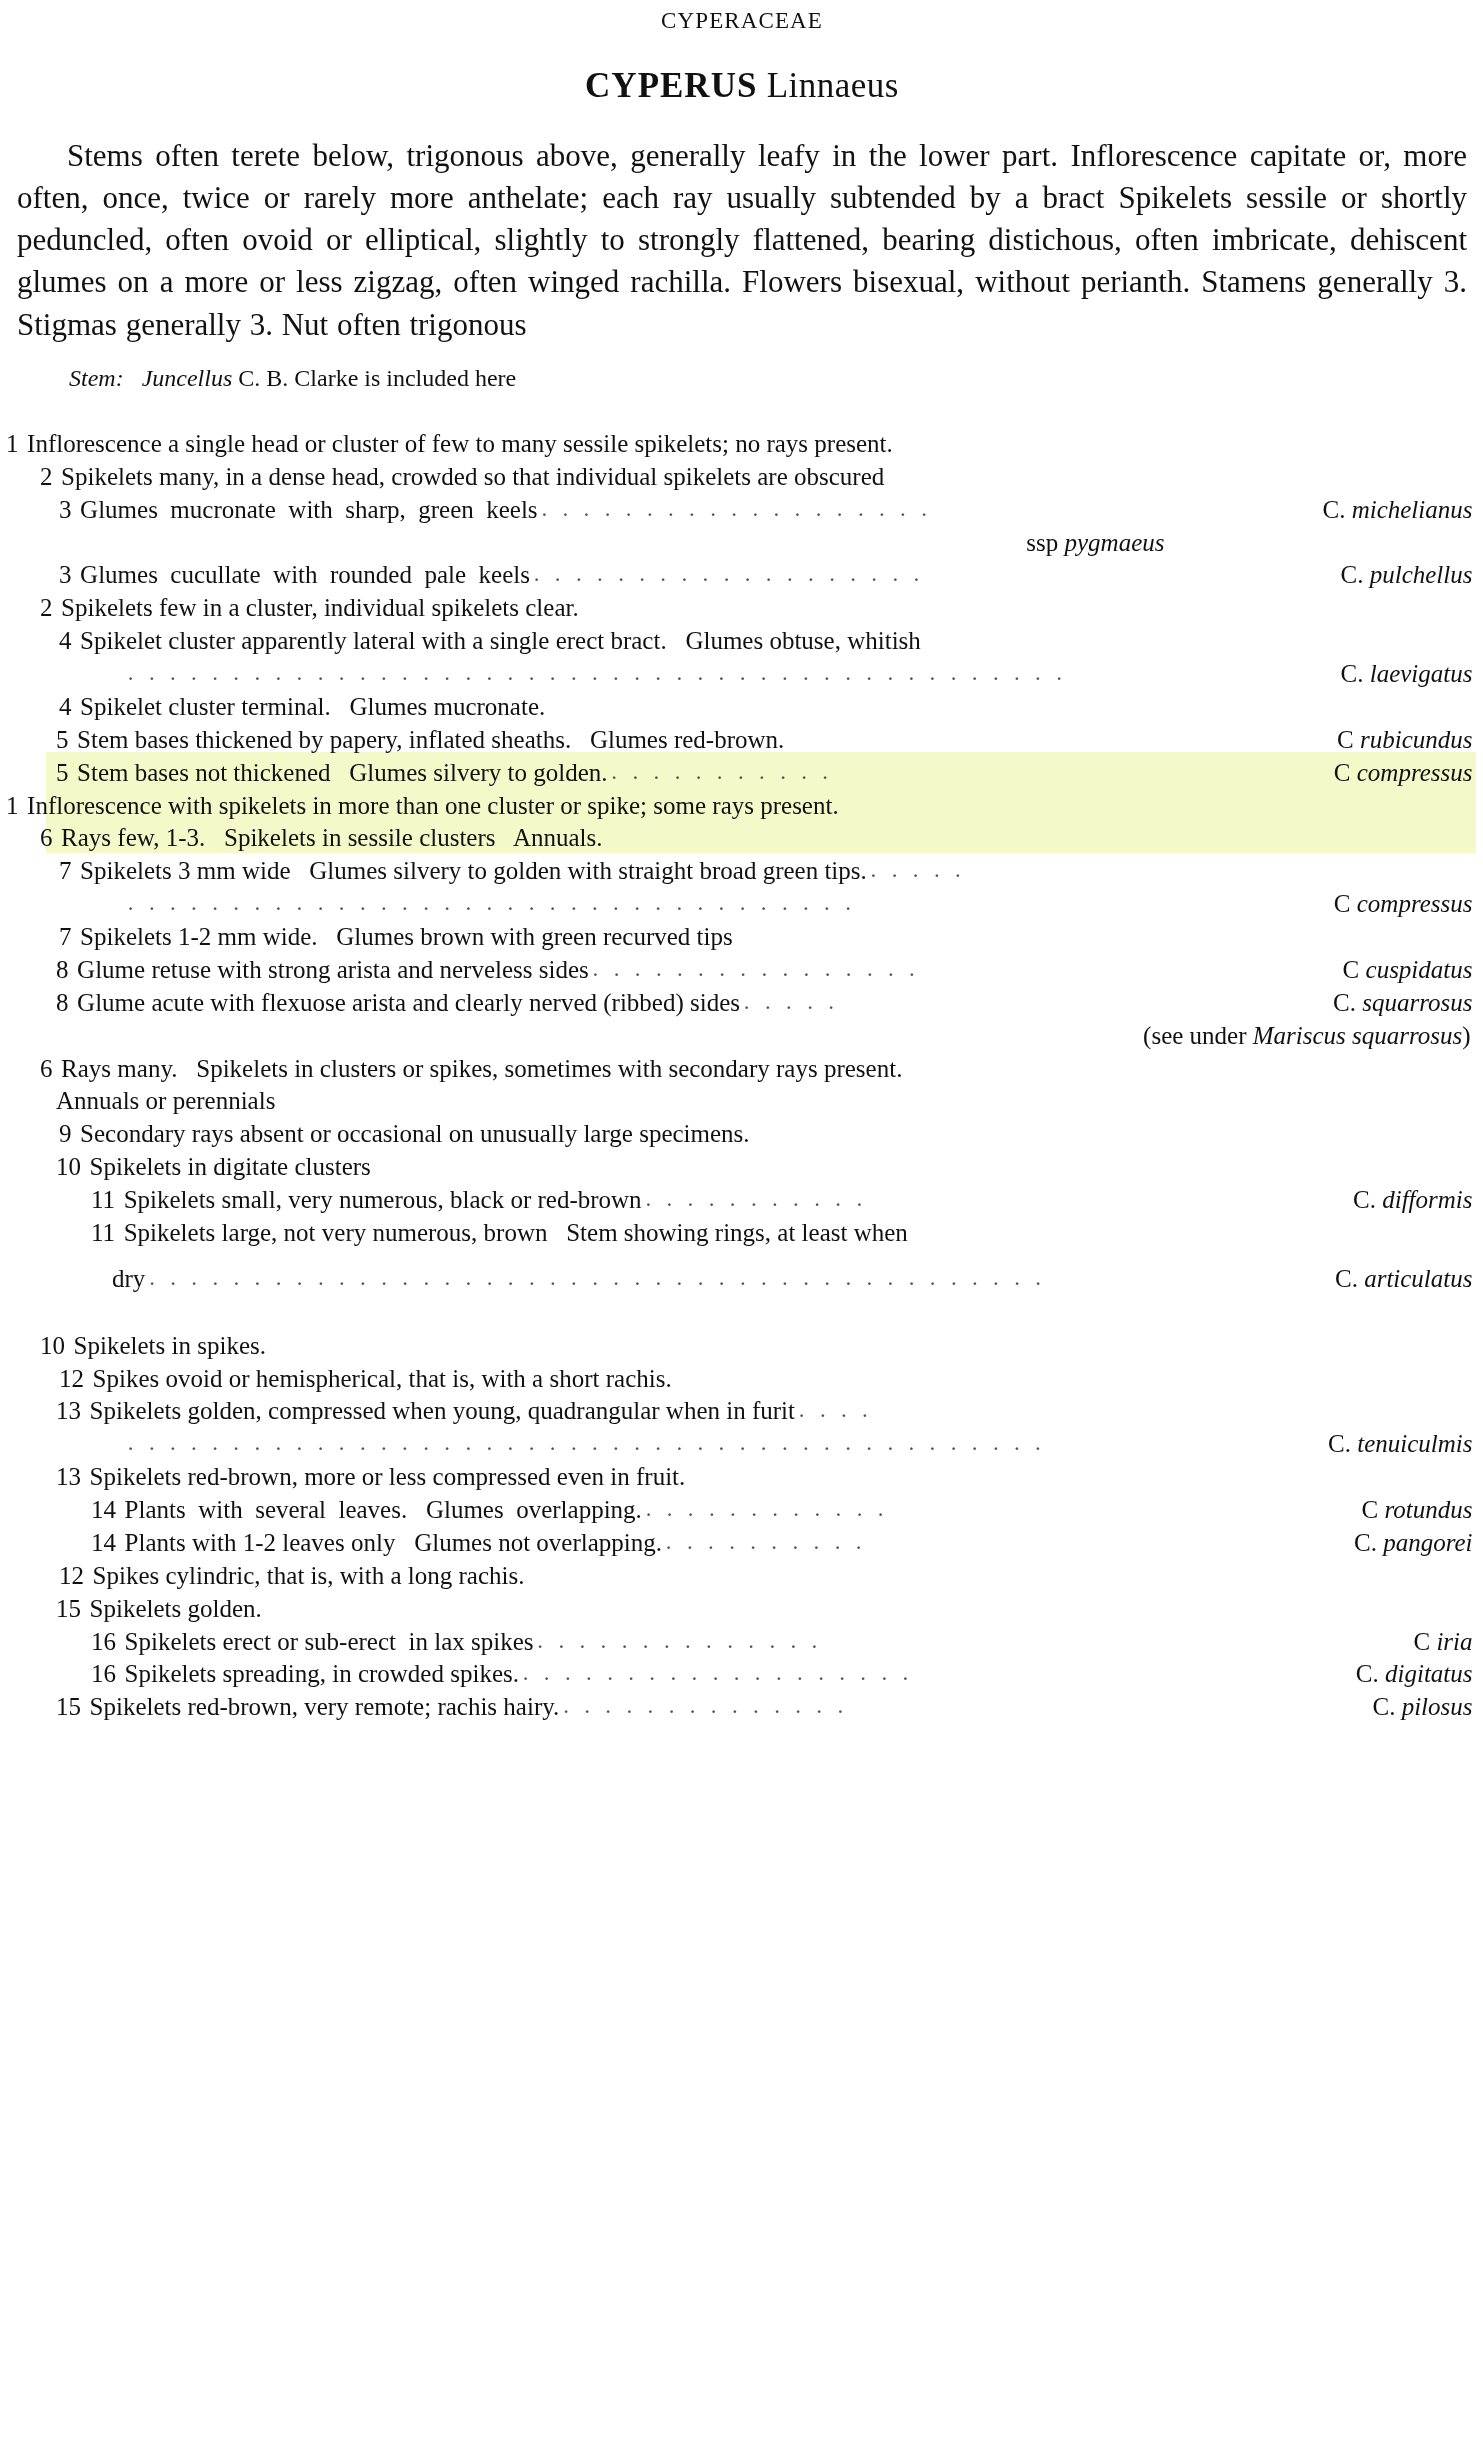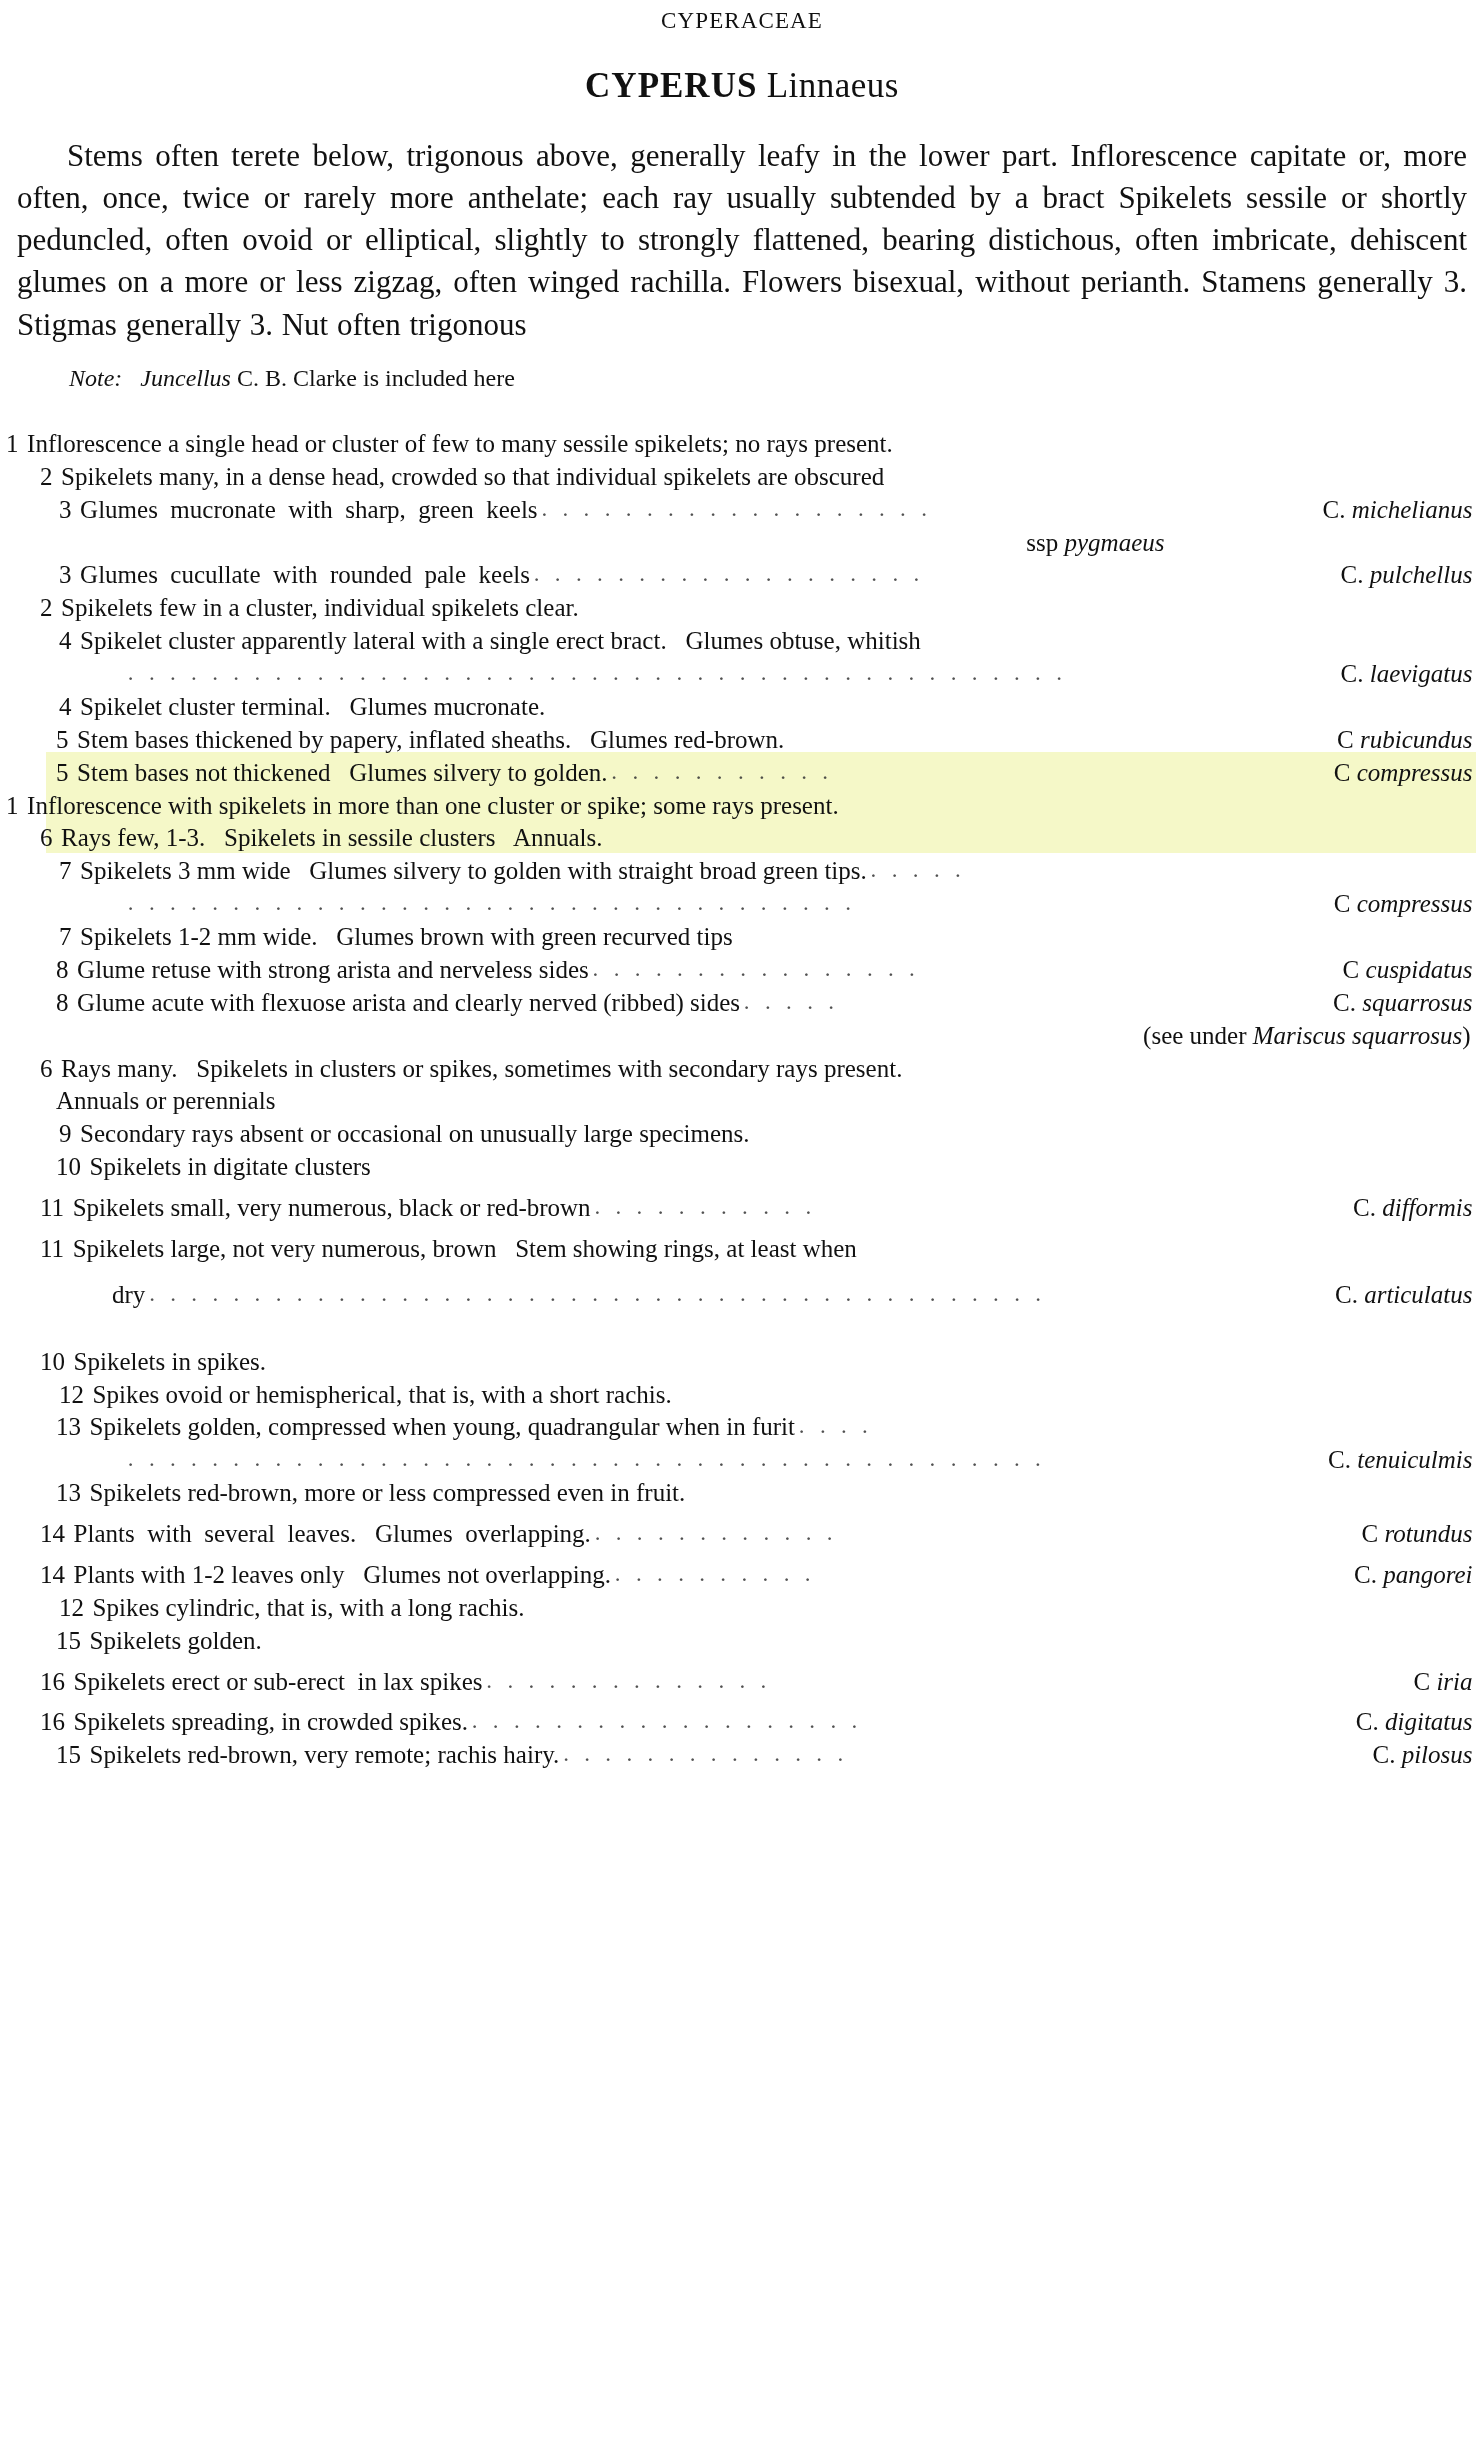--- a/index.html
+++ b/index.html
@@ -148,21 +148,21 @@
     opacity: 0.85;
   }
   .cont-row .taxon { flex: 0 0 auto; font-style: italic; white-space: pre; }
   .cont-row .taxon .gen { font-style: normal; }
 
   
   .i0 { padding-left: 6px; }
   .i1 { padding-left: 40px; }
   .i2 { padding-left: 59px; }
   .i3 { padding-left: 56px; }
-  .i4 { padding-left: 40px; margin-top: 8px; }
+  .i4 { padding-left: 91px; }
   .i-cont { padding-left: 124px; }
   .i-cont2 { padding-left: 112px; margin-top: 13px; }
 
   
   .highlight-band {
     position: absolute;
     left: 46px;
     top: 744px;
     width: 1430px;
     height: 101px;
@@ -192,21 +192,21 @@
 
   <div class="family-heading">CYPERACEAE</div>
 
   <div class="genus-heading">
     <span class="gname">CYPERUS</span><span> </span><span class="author">Linnaeus</span>
   </div>
 
   <div class="description">Stems often terete below, trigonous above, generally leafy in the lower part.   Inflorescence capitate or, more often, once, twice or rarely more anthelate; each ray usually subtended by a bract   Spikelets  sessile or shortly peduncled, often ovoid or elliptical, slightly to strongly flattened, bearing distichous, often imbricate, dehiscent glumes on a more or less zigzag,  often  winged  rachilla.   Flowers   bisexual,  without  perianth. Stamens generally 3. Stigmas generally 3.   Nut often trigonous</div>
 
   <div class="note-line">
-    <span class="note-lbl">Note:</span>
+    <span class="note-lbl">Stem:</span>
     <span>&nbsp;&nbsp;</span><span class="taxon">Juncellus</span><span> C. B. Clarke is included here</span>
   </div>
 
   <div class="key">
 
     <div class="key-line i0 row plain">
       <span class="txt"><span class="num">1</span><span>Inflorescence a single head or cluster of few to many sessile spikelets; no rays present.</span></span>
     </div>
 
     <div class="key-line i1 row plain">

